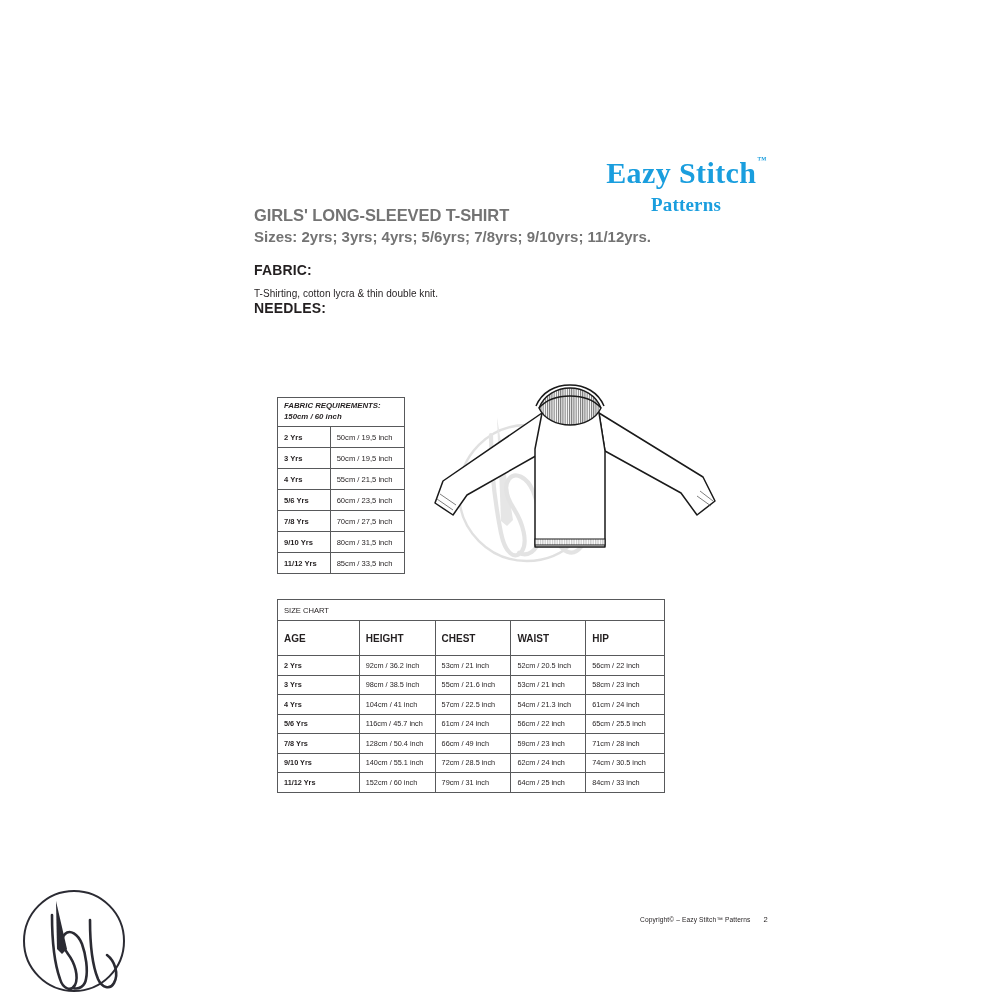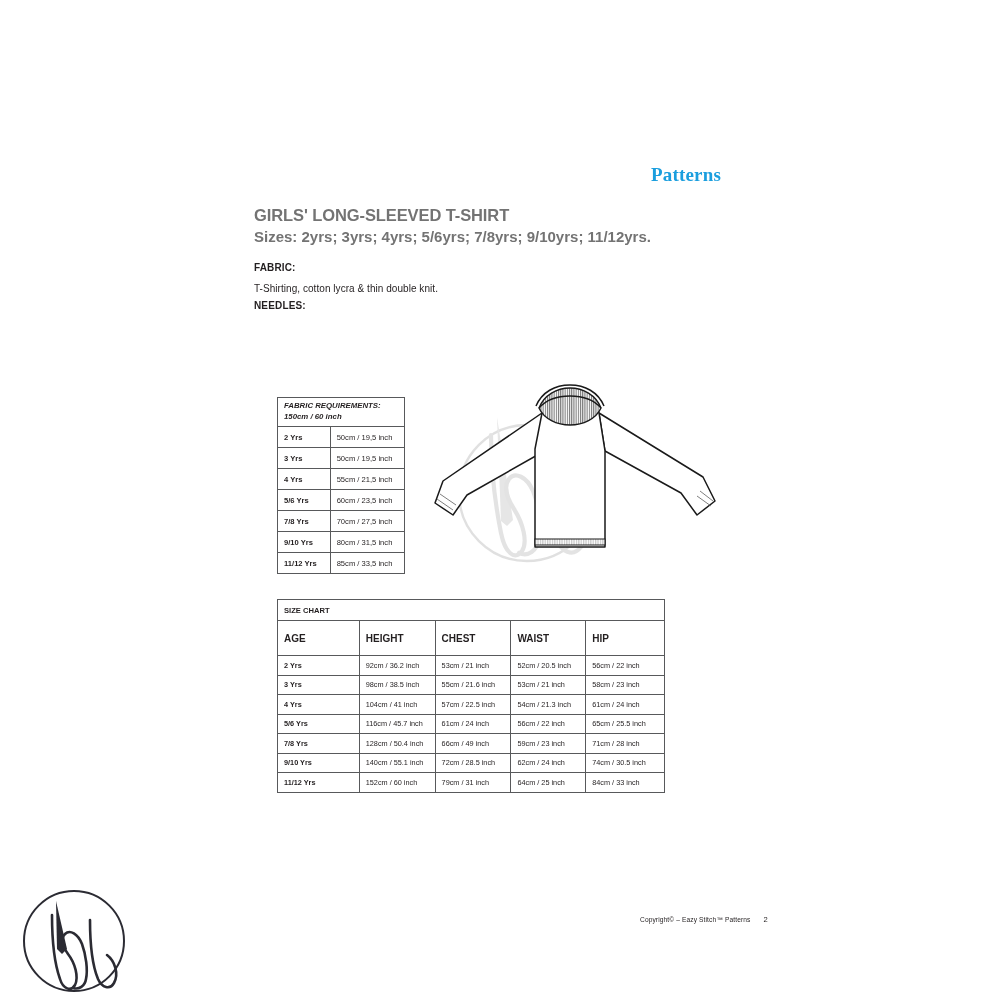--- a/index.html
+++ b/index.html
@@ -49,21 +49,21 @@
     font-size: 16.5px; font-weight: bold; letter-spacing: -0.1px;
     line-height: 1.15; white-space: nowrap;
   }
   .title-sizes {
     font-size: 15px; font-weight: bold; margin-top: 3px;
     line-height: 1.15; white-space: nowrap;
   }
 
   
   .textblock { position: absolute; left: 254px; color: #231f20; }
-  .lbl { font-size: 10px; font-weight: bold; letter-spacing: 0.15px; }
+  .lbl { font-size: 14px; font-weight: bold; letter-spacing: 0.15px; }
   .body-txt { font-size: 10px; line-height: 1.42; letter-spacing: 0.05px; }
   #fabric-block { top: 262px; }
   #fabric-block .body-txt { margin-top: 9px; }
   #needles-block { top: 300px; width: 490px; }
   #needles-block .body-txt { margin-top: 5px; }
 
   
   table { border-collapse: collapse; }
   .tbl td { border: 1px solid #58595b; color: #231f20; vertical-align: middle; }
 
@@ -74,21 +74,21 @@
     height: 29px; font-weight: bold; font-size: 7.8px; line-height: 1.35;
     padding: 3px 0 3px 6px;
     font-style: italic;
   }
   #fabric-table td.age { width: 53px; font-weight: bold; }
   #fabric-table td.amt { width: 75px; font-weight: normal; }
 
   
   #size-table { position: absolute; left: 277px; top: 599px; width: 388px; }
   #size-table td { height: 19.5px; padding: 1px 0 1px 6px; font-size: 7.3px; }
-  #size-table td.title-cell { font-weight: bold; font-size: 7.6px; height: 21px; margin-top: 28px; }
+  #size-table td.title-cell { font-weight: normal; font-size: 7.6px; height: 21px; margin-top: 28px; }
   #size-table td.col-head { font-weight: bold; font-size: 10px; height: 35px; }
   #size-table td.age-cell { font-weight: bold; }
   .c-age  { width: 82px; }
   .c-h    { width: 76px; }
   .c-c    { width: 76px; }
   .c-w    { width: 75px; }
   .c-hip  { width: 79px; }
 
   
   #illustration { position: absolute; left: 415px; top: 375px; width: 310px; height: 210px; }
@@ -104,20 +104,21 @@
 
   
   #corner-mark { position: absolute; left: 18px; top: 885px; width: 112px; height: 112px; }
 </style>
 </head>
 <body>
 
 <div class="page">
 
   <div class="logo-block">
+    <div class="logo-main"><span>Eazy Stitch</span><span class="logo-tm">™</span></div>
     <div class="logo-sub">Patterns</div>
   </div>
 
   <div class="title">
     <div class="title-main">GIRLS' LONG-SLEEVED T-SHIRT</div>
     <div class="title-sizes">Sizes: 2yrs; 3yrs; 4yrs; 5/6yrs; 7/8yrs; 9/10yrs; 11/12yrs.</div>
   </div>
 
   <div class="textblock" id="fabric-block">
     <div class="lbl">FABRIC:</div>

